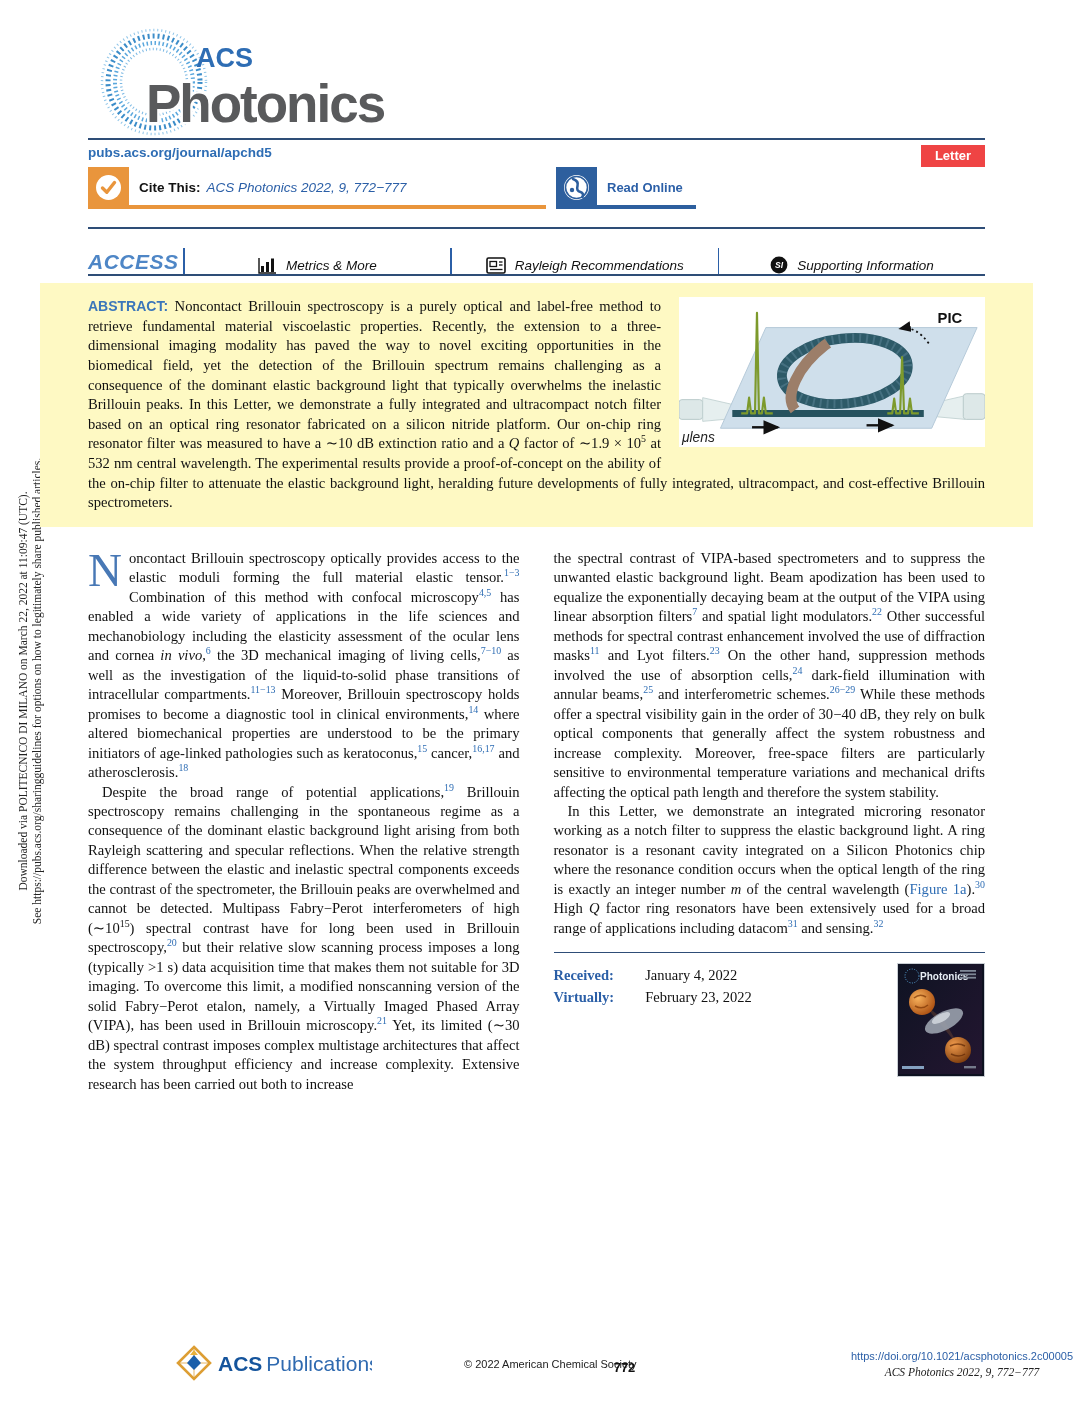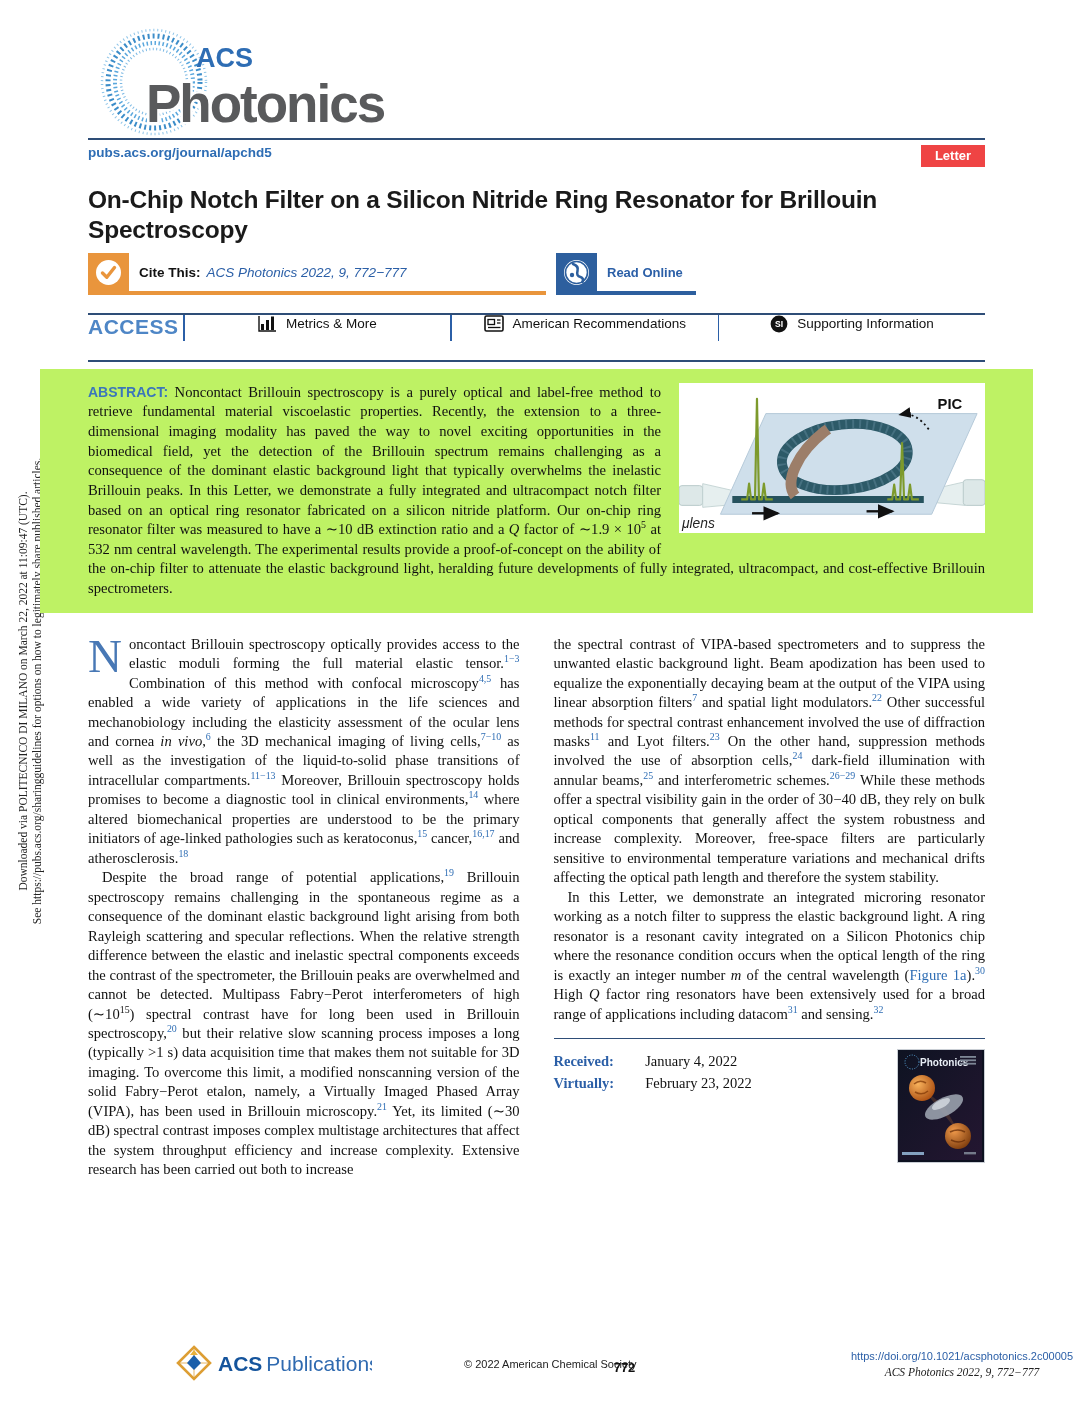--- a/index.html
+++ b/index.html
@@ -34,30 +34,30 @@
   .iconblock { width:41px; height:40px; display:flex; align-items:center; justify-content:center; flex:none; }
   .ib-orange { background:#e9953c; }
   .ib-blue { background:#2d5f9e; }
   .cite-label { font-family:"Liberation Sans", sans-serif; font-weight:bold; font-size:13.5px; margin-left:10px; }
   .cite-ref { font-style:italic; font-size:13.5px; color:#2b5fa7; margin-left:6px; text-decoration:none;
               font-family:"Liberation Sans", sans-serif; }
   .readonline { display:flex; align-items:center; width:140px; border-bottom:4px solid #2d5f9e; cursor:pointer; }
   .ro-label { font-family:"Liberation Sans", sans-serif; font-weight:bold; font-size:13px; color:#2b5fa7; margin-left:10px; }
 
   
-  .accessrow { display:flex; align-items:flex-start; border-top:2px solid #2e4d77; border-bottom:2px solid #2e4d77;
-               height:45px; }
+  .accessrow { display:flex; align-items:flex-end; border-top:2px solid #2e4d77; border-bottom:2px solid #2e4d77;
+               height:45px;font-style:italic; }
   .access-label { font-family:"Liberation Sans", sans-serif; font-weight:bold; font-size:21px;
                   color:#4e86c6; letter-spacing:0.5px; width:95px; flex:none; }
   .vdiv { width:1.5px; height:26px; background:#2b5fa7; flex:none; }
   .access-item { flex:1; display:flex; align-items:center; justify-content:center; gap:9px;
                  font-family:"Liberation Sans", sans-serif; font-size:13.5px; color:#111; cursor:pointer; }
 
   
-  .abstract-box { background:#bef264; margin:7px -48px 0 -48px; padding:14px 48px 14px 48px; }
+  .abstract-box { background:#fef9c3; margin:7px -48px 0 -48px; padding:14px 48px 14px 48px; }
   .abstract-graphic { float:right; width:306px; height:150px; background:#fff; margin:0 0 10px 18px; }
   .ab-label, .kw-label { font-family:"Liberation Sans", sans-serif; font-weight:bold; color:#3b76ba; font-size:14px; }
   .ab-text { margin:0; font-size:14.6px; line-height:1.345; text-align:justify; }
   .keywords { clear:both; margin:12px 0 0 0; font-size:14px; }
   .kw-text { font-style:italic; }
 
   
   .columns { display:flex; gap:34px; margin-top:22px; }
   .col { flex:1; font-size:14.6px; line-height:1.335; text-align:justify; }
   .col p { margin:0; }
@@ -105,21 +105,20 @@
         <text x="58" y="102" font-family="Liberation Sans, sans-serif" font-size="53" font-weight="bold" fill="#595a5c" letter-spacing="-2" stroke="#ffffff" stroke-width="5" paint-order="stroke">Photonics</text>
       </svg>
     </div>
     <hr class="rule">
 
     <div class="linkrow">
       <a href="#" class="journal-url">pubs.acs.org/journal/apchd5</a>
       <span class="badge">Letter</span>
     </div>
 
-    <h1 class="title">On-Chip Notch Filter on a Silicon Nitride Ring Resonator for Brillouin Spectroscopy</h1>
 
     <div class="citerow">
       <div class="citebar">
         <div class="iconblock ib-orange">
           <svg width="27" height="27" viewBox="0 0 27 27">
             <circle cx="13.5" cy="13.5" r="12.5" fill="#ffffff"></circle>
             <path d="M7.5 14 L11.8 18.2 L19.5 8.5" fill="none" stroke="#e9953c" stroke-width="3.4" stroke-linecap="round" stroke-linejoin="round"></path>
           </svg>
         </div>
         <span class="cite-label">Cite This:</span>
@@ -152,21 +151,21 @@
       </span>
       <span class="vdiv"></span>
       <span class="access-item">
         <svg width="20" height="17" viewBox="0 0 20 17">
           <rect x="1" y="1" width="18" height="15" rx="1.5" fill="none" stroke="#111" stroke-width="1.6"></rect>
           <rect x="4" y="4.5" width="6.5" height="5" fill="none" stroke="#111" stroke-width="1.3"></rect>
           <line x1="13" y1="5" x2="16.5" y2="5" stroke="#111" stroke-width="1.3"></line>
           <line x1="13" y1="8" x2="16.5" y2="8" stroke="#111" stroke-width="1.3"></line>
           <line x1="4" y1="12.5" x2="16.5" y2="12.5" stroke="#111" stroke-width="1.3"></line>
         </svg>
-        <span>American Recommendations</span>
+        <span>Rayleigh Recommendations</span>
       </span>
       <span class="vdiv"></span>
       <span class="access-item">
         <svg width="18" height="18" viewBox="0 0 18 18">
           <circle cx="9" cy="9" r="8.4" fill="#111"></circle>
           <text x="9" y="12.4" text-anchor="middle" font-family="Liberation Sans, sans-serif" font-size="8.5" font-weight="bold" fill="#ffffff">SI</text>
         </svg>
         <span>Supporting Information</span>
       </span>
     </div>

